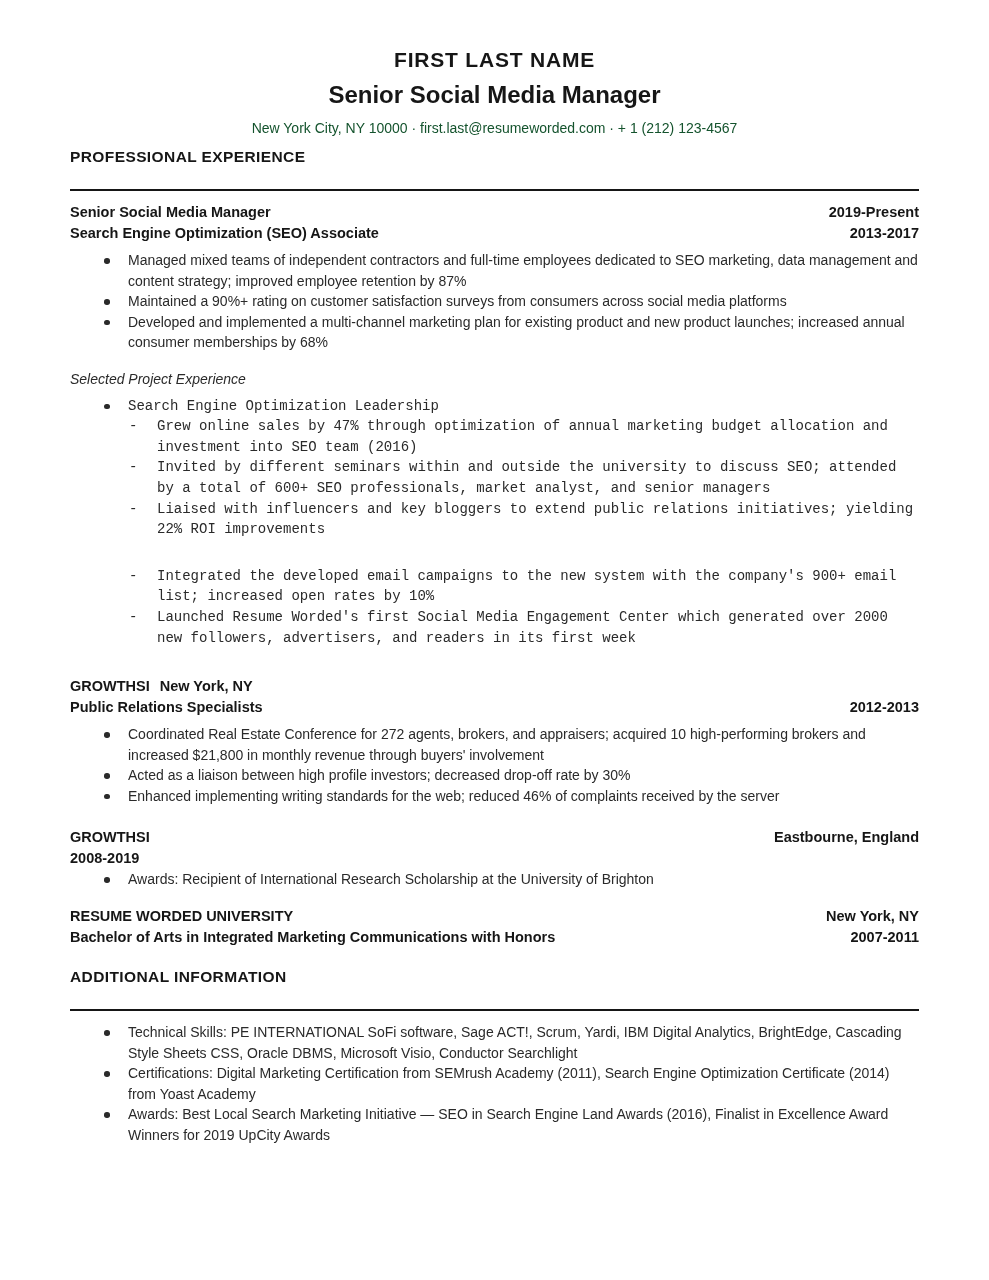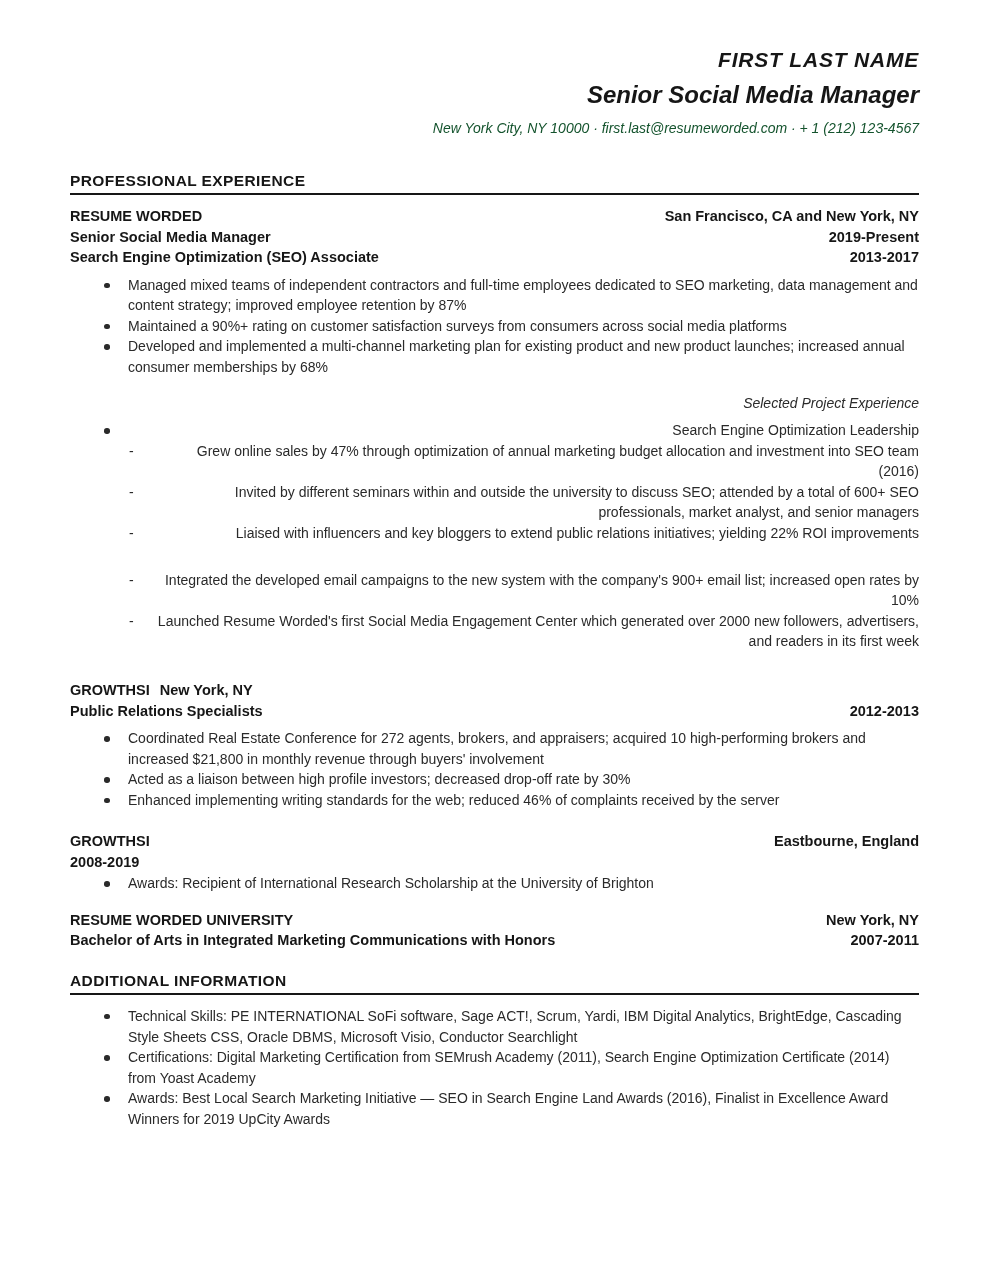--- a/index.html
+++ b/index.html
@@ -11,21 +11,21 @@
     color: #1f1f1f;
   }
   .page {
     width: 989px;
     min-height: 1280px;
     padding: 48px 70px 60px 70px;
     background: #ffffff;
   }
 
   
-  .rz-header { text-align: right; margin-bottom: 36px; font-style: italic; }
+  .rz-header { text-align: center; margin-bottom: 12px; }
   .rz-name {
     font-size: 21px;
     font-weight: 800;
     letter-spacing: 0.8px;
     color: #161616;
     margin-bottom: 9px;
   }
   .rz-title {
     font-size: 24px;
     font-weight: 800;
@@ -36,21 +36,21 @@
     font-size: 14px;
     color: #14532d;
   }
 
   
   .sec-heading {
     font-size: 15.5px;
     font-weight: 800;
     letter-spacing: 0.4px;
     color: #161616;
-    padding-bottom: 3px;
+    padding-bottom: 23px;
     border-bottom: 2px solid #161616;
     margin-bottom: 11px;
   }
   section { margin-bottom: 21px; }
 
   
   .row {
     display: flex;
     justify-content: space-between;
     align-items: baseline;
@@ -89,29 +89,29 @@
     color: #2a2a2a;
   }
   .dash::before {
     content: "-";
     position: absolute;
     left: 59px;
     top: 0;
   }
 
   
-  .projects { margin-top: 16px; text-align: right; }
+  .projects { margin-top: 16px; }
   .projects-heading {
     font-style: italic;
     font-size: 14px;
     color: #2a2a2a;
     line-height: 20.6px;
     margin-bottom: 6px;
   }
-  .proj-group { margin-bottom: 4px; }
+  .proj-group { margin-bottom: 4px; font-family: Liberation Mono, monospace; }
   .proj-group + .proj-group { margin-top: 26px; }
 
   .job2 { margin-top: 28px; }
 
   .edu-entry + .edu-entry { margin-top: 16px; }
   .edu-entry .bullets { margin-top: 1px; }
 </style>
 </head>
 <body>
 
@@ -120,24 +120,20 @@
   <header class="rz-header">
     <div class="rz-name">FIRST LAST NAME</div>
     <div class="rz-title">Senior Social Media Manager</div>
     <div class="rz-contact">New York City, NY 10000 · first.last@resumeworded.com · + 1 (212) 123-4567</div>
   </header>
 
   <section>
     <div class="sec-heading">PROFESSIONAL EXPERIENCE</div>
 
     <div>
-      <div class="row">
-        <span>RESUME WORDED</span>
-        <span>San Francisco, CA and New York, NY</span>
-      </div>
       <div class="row">
         <span>Senior Social Media Manager</span>
         <span>2019-Present</span>
       </div>
       <div class="row">
         <span>Search Engine Optimization (SEO) Associate</span>
         <span>2013-2017</span>
       </div>
       <div class="bullets">
         <div class="bullet">Managed mixed teams of independent contractors and full-time employees dedicated to SEO marketing, data management and content strategy; improved employee retention by 87%</div>

